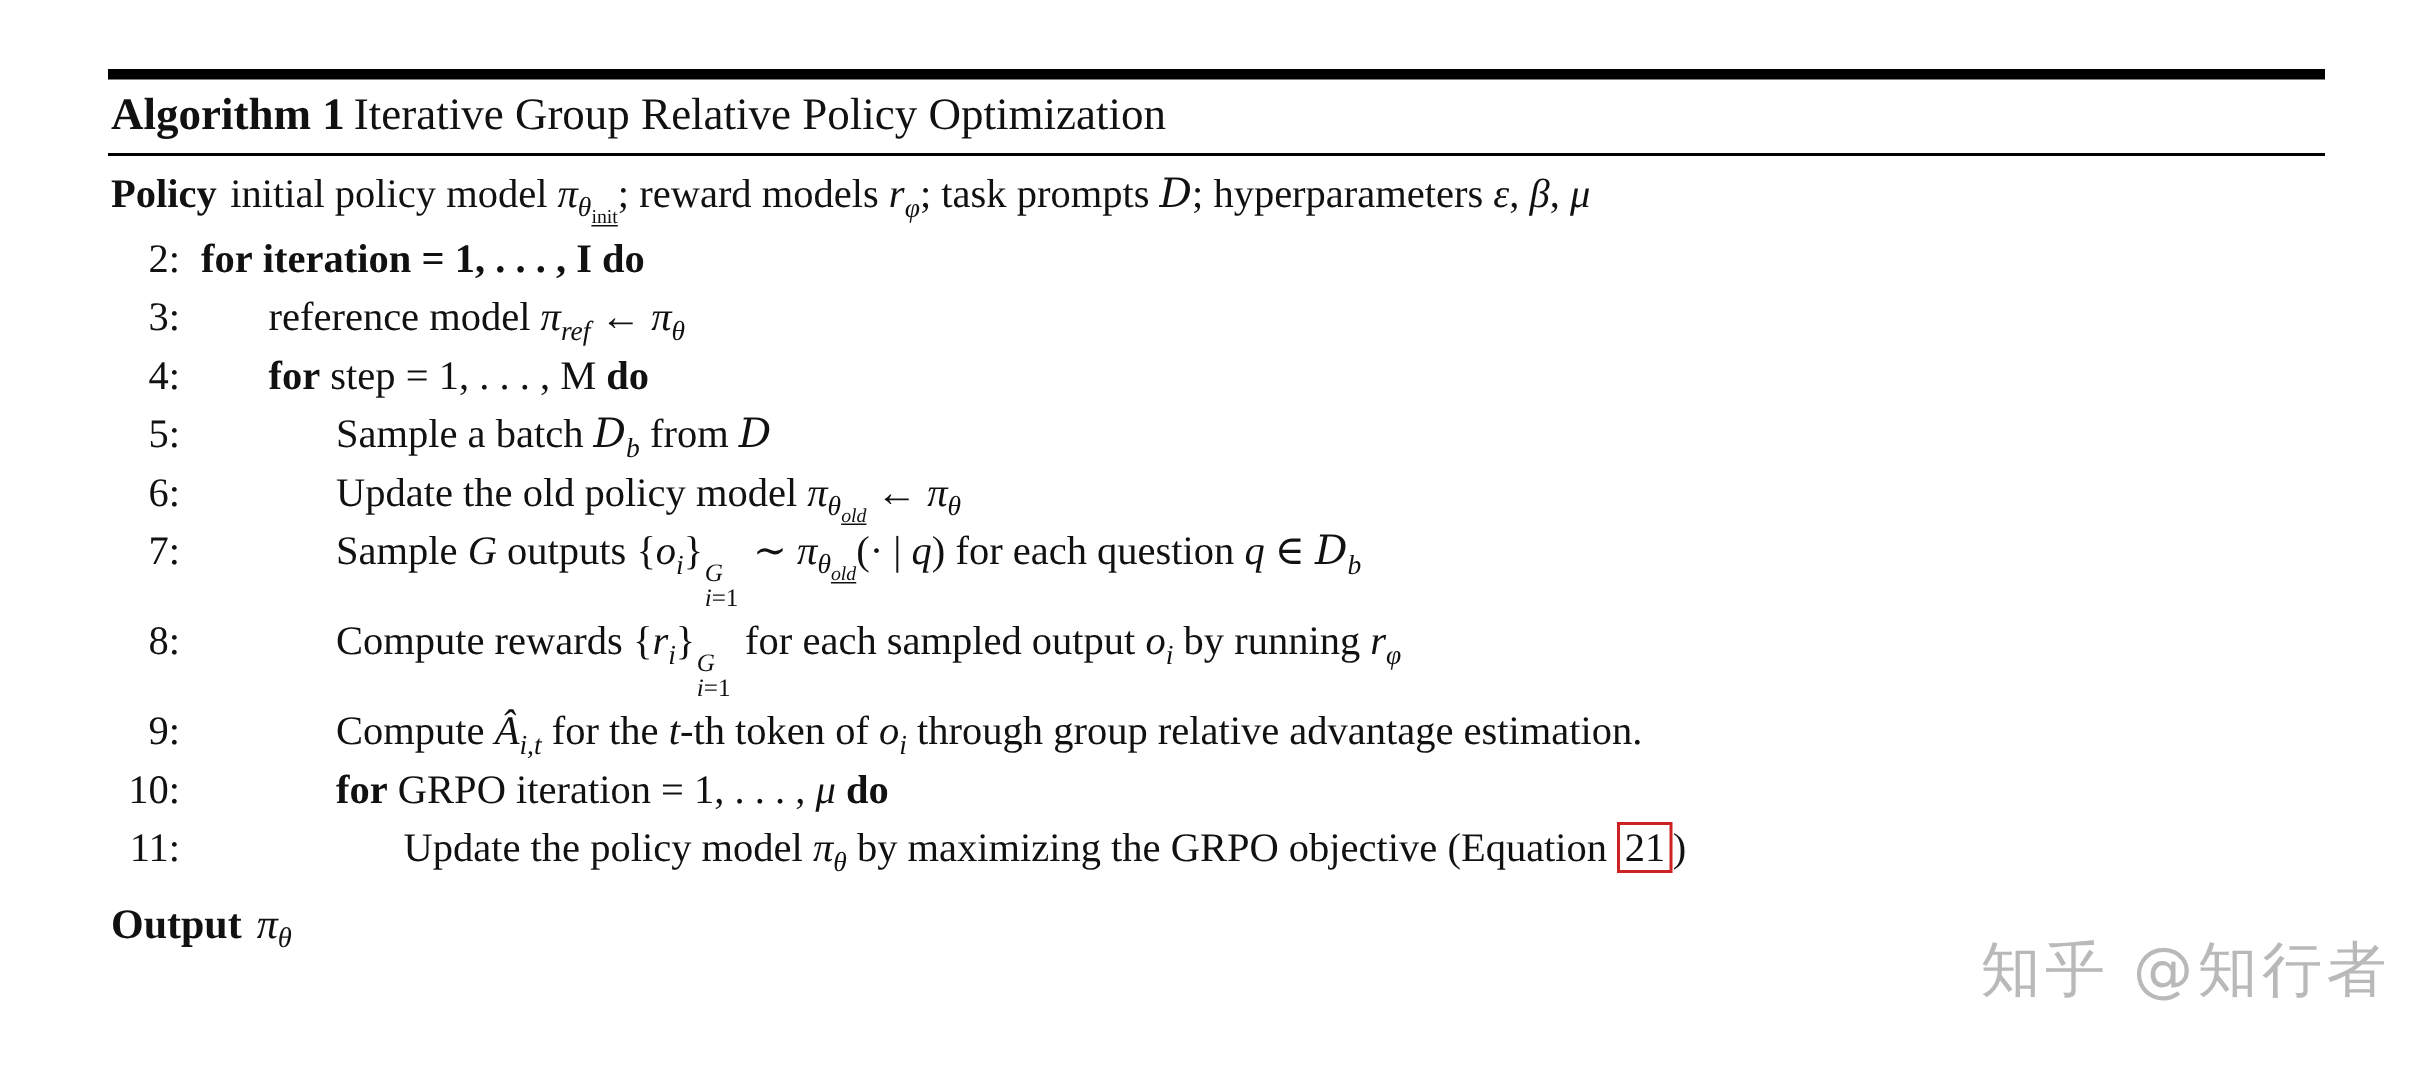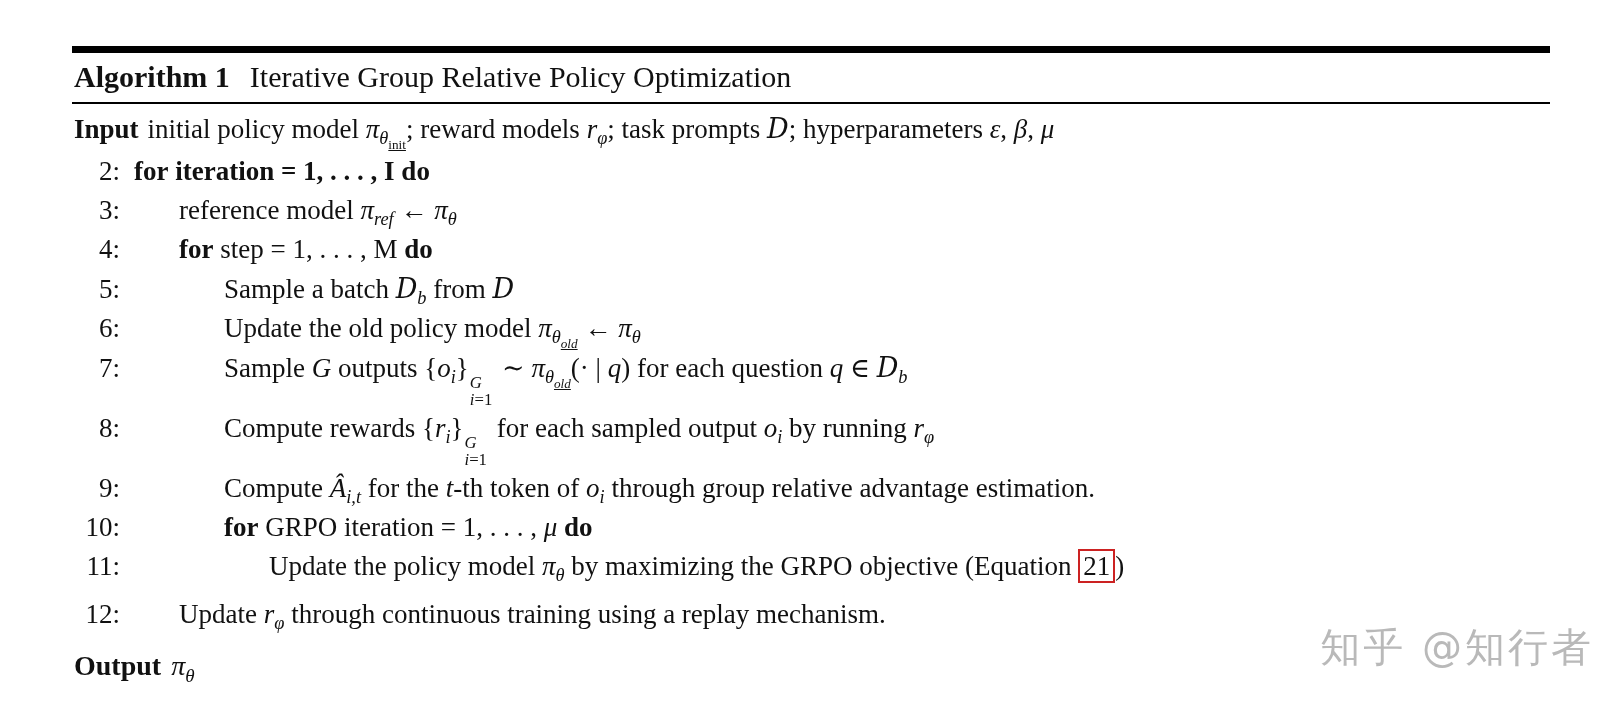--- a/index.html
+++ b/index.html
@@ -17,21 +17,21 @@
     left: 72px; top: 46px;
     width: 1478px;
   }
   .rule-thick { height: 7px; background: var(--rule, #000); }
   .rule-thin  { height: 2px; background: var(--rule, #000); }
   .alg-title {
     font-size: 30px; line-height: 30px;
     padding: 9px 0 10px 2px;
     white-space: nowrap;
   }
-  .alg-title b { margin-right: 20px; }
+  .alg-title b { margin-right: 6px; }
   .alg-input {
     font-size: 27px; line-height: 34px;
     padding: 8px 0 6px 2px;
     white-space: nowrap;
   }
   .alg-input b { margin-right: 9px; }
   .alg-line {
     font-size: 27px; line-height: 39px;
     white-space: nowrap;
   }
@@ -79,41 +79,40 @@
 <div class="alg-box">
   <div class="rule-thick"></div>
 
   <div class="alg-title">
     <b>Algorithm 1</b><span>Iterative Group Relative Policy Optimization</span>
   </div>
 
   <div class="rule-thin"></div>
 
   <div class="alg-input">
-    <b>Input</b><span>initial policy model <i>π</i><sub><i>θ</i><sub>init</sub></sub>; reward models <i>r<sub>φ</sub></i>; task prompts <span class="scr">D</span>; hyperparameters <i>ε</i>, <i>β</i>, <i>μ</i></span>
+    <b>Policy</b><span>initial policy model <i>π</i><sub><i>θ</i><sub>init</sub></sub>; reward models <i>r<sub>φ</sub></i>; task prompts <span class="scr">D</span>; hyperparameters <i>ε</i>, <i>β</i>, <i>μ</i></span>
   </div>
 
   <div>
       <div class="alg-line"><span class="lnum">2:</span><span class="lbody" style="padding-left: 14px; font-weight: bold;"><b>for</b> iteration = 1, . . . , I <b>do</b></span></div>
       <div class="alg-line"><span class="lnum">3:</span><span class="lbody" style="padding-left: 59px;">reference model <i>π<sub>ref</sub></i> ← <i>π<sub>θ</sub></i></span></div>
       <div class="alg-line"><span class="lnum">4:</span><span class="lbody" style="padding-left: 59px; text-align: right;"><b>for</b> step = 1, . . . , M <b>do</b></span></div>
       <div class="alg-line"><span class="lnum">5:</span><span class="lbody" style="padding-left: 104px;">Sample a batch <span class="scr">D</span><sub><i>b</i></sub> from <span class="scr">D</span></span></div>
       <div class="alg-line"><span class="lnum">6:</span><span class="lbody" style="padding-left: 104px;">Update the old policy model <i>π</i><sub><i>θ<sub>old</sub></i></sub> ← <i>π<sub>θ</sub></i></span></div>
       <div class="alg-line"><span class="lnum">7:</span><span class="lbody" style="padding-left: 104px;">Sample <i>G</i> outputs {<i>o<sub>i</sub></i>}<span class="supsub">
             <span><i>G</i></span>
             <span><i>i</i>=1</span>
           </span> ∼ <i>π</i><sub><i>θ<sub>old</sub></i></sub>(· | <i>q</i>) for each question <i>q</i> ∈ <span class="scr">D</span><sub><i>b</i></sub></span></div>
       <div class="alg-line"><span class="lnum">8:</span><span class="lbody" style="padding-left: 104px;">Compute rewards {<i>r<sub>i</sub></i>}<span class="supsub">
             <span><i>G</i></span>
             <span><i>i</i>=1</span>
           </span> for each sampled output <i>o<sub>i</sub></i> by running <i>r<sub>φ</sub></i></span></div>
       <div class="alg-line"><span class="lnum">9:</span><span class="lbody" style="padding-left: 104px;">Compute <i>Â<sub>i,t</sub></i> for the <i>t</i>-th token of <i>o<sub>i</sub></i> through group relative advantage estimation.</span></div>
       <div class="alg-line"><span class="lnum">10:</span><span class="lbody" style="padding-left: 104px;"><b>for</b> GRPO iteration = 1, . . . , <i>μ</i> <b>do</b></span></div>
       <div class="alg-line"><span class="lnum">11:</span><span class="lbody" style="padding-left: 149px;">Update the policy model <i>π<sub>θ</sub></i> by maximizing the GRPO objective (Equation <span class="eqref">21</span>)</span></div>
-      <div class="alg-line gap"><span class="lnum">12:</span><span class="lbody" style="padding-left: 59px;">Update <i>r<sub>φ</sub></i> through continuous training using a replay mechanism.</span></div>
     </div>
 
   <div class="alg-output">
     <b>Output</b><span><i>π<sub>θ</sub></i></span>
   </div>
 
 </div>
 
 <div class="watermark">知乎 @知行者</div>
 

